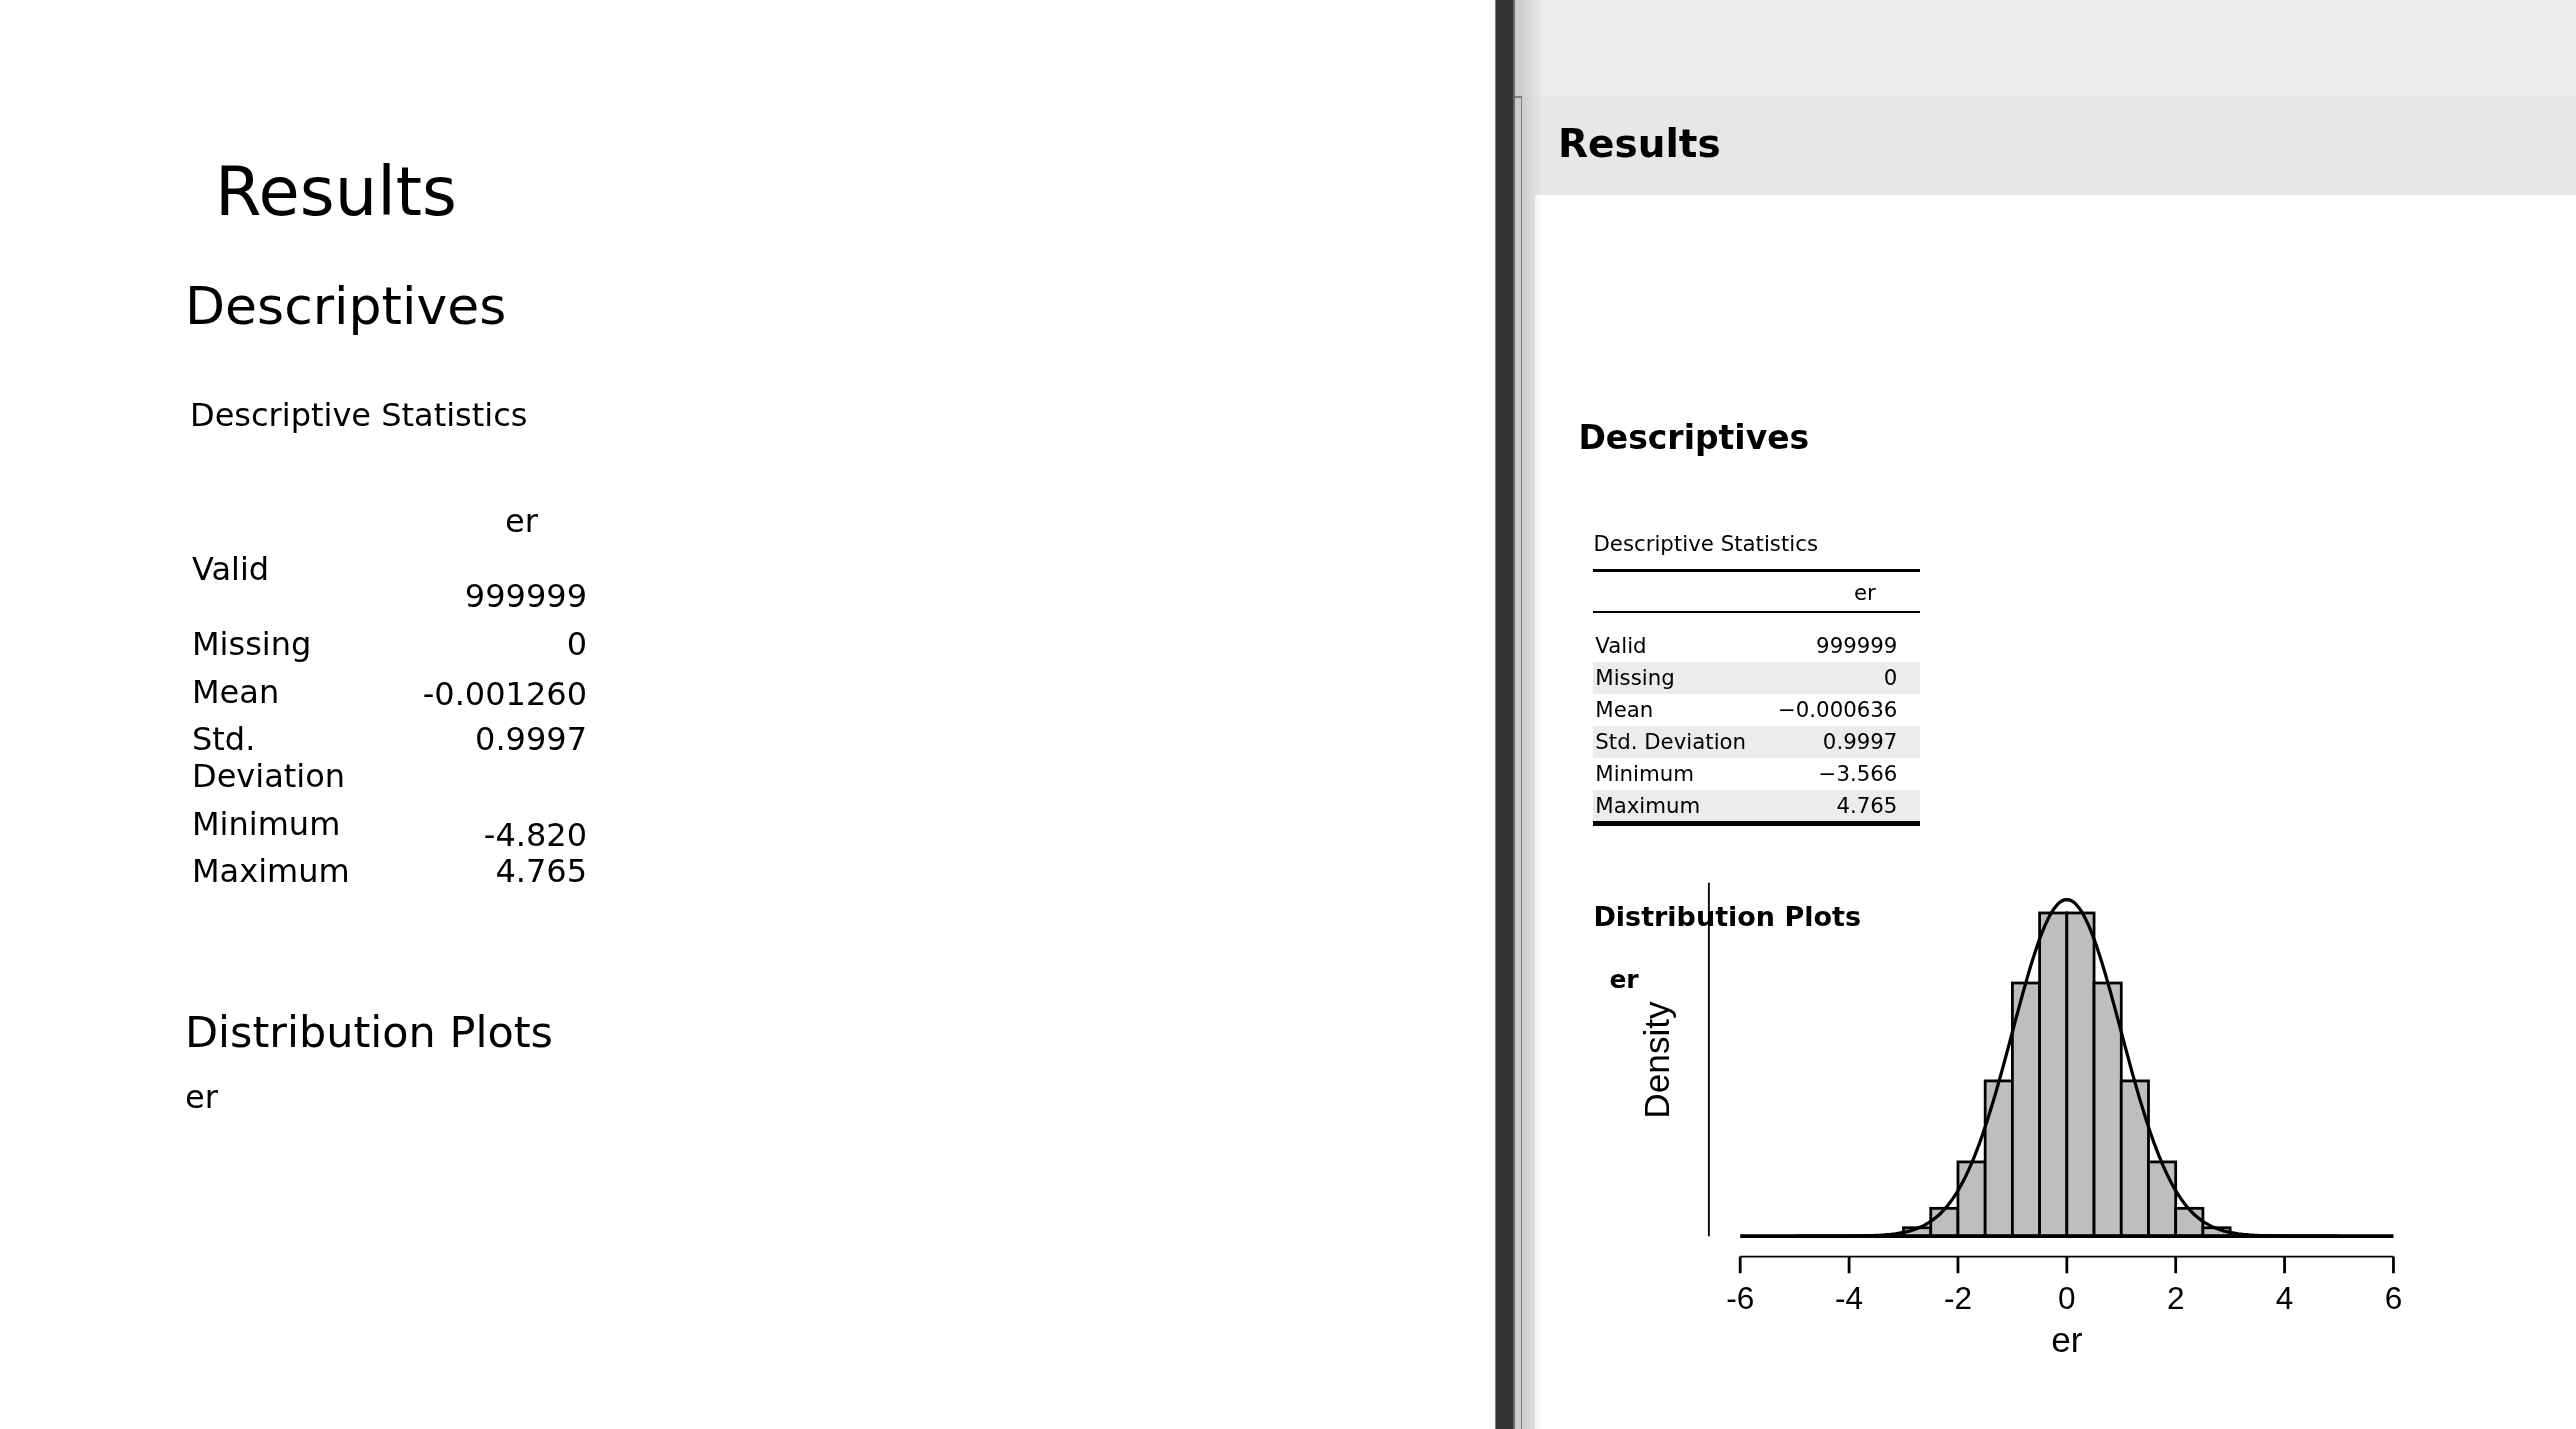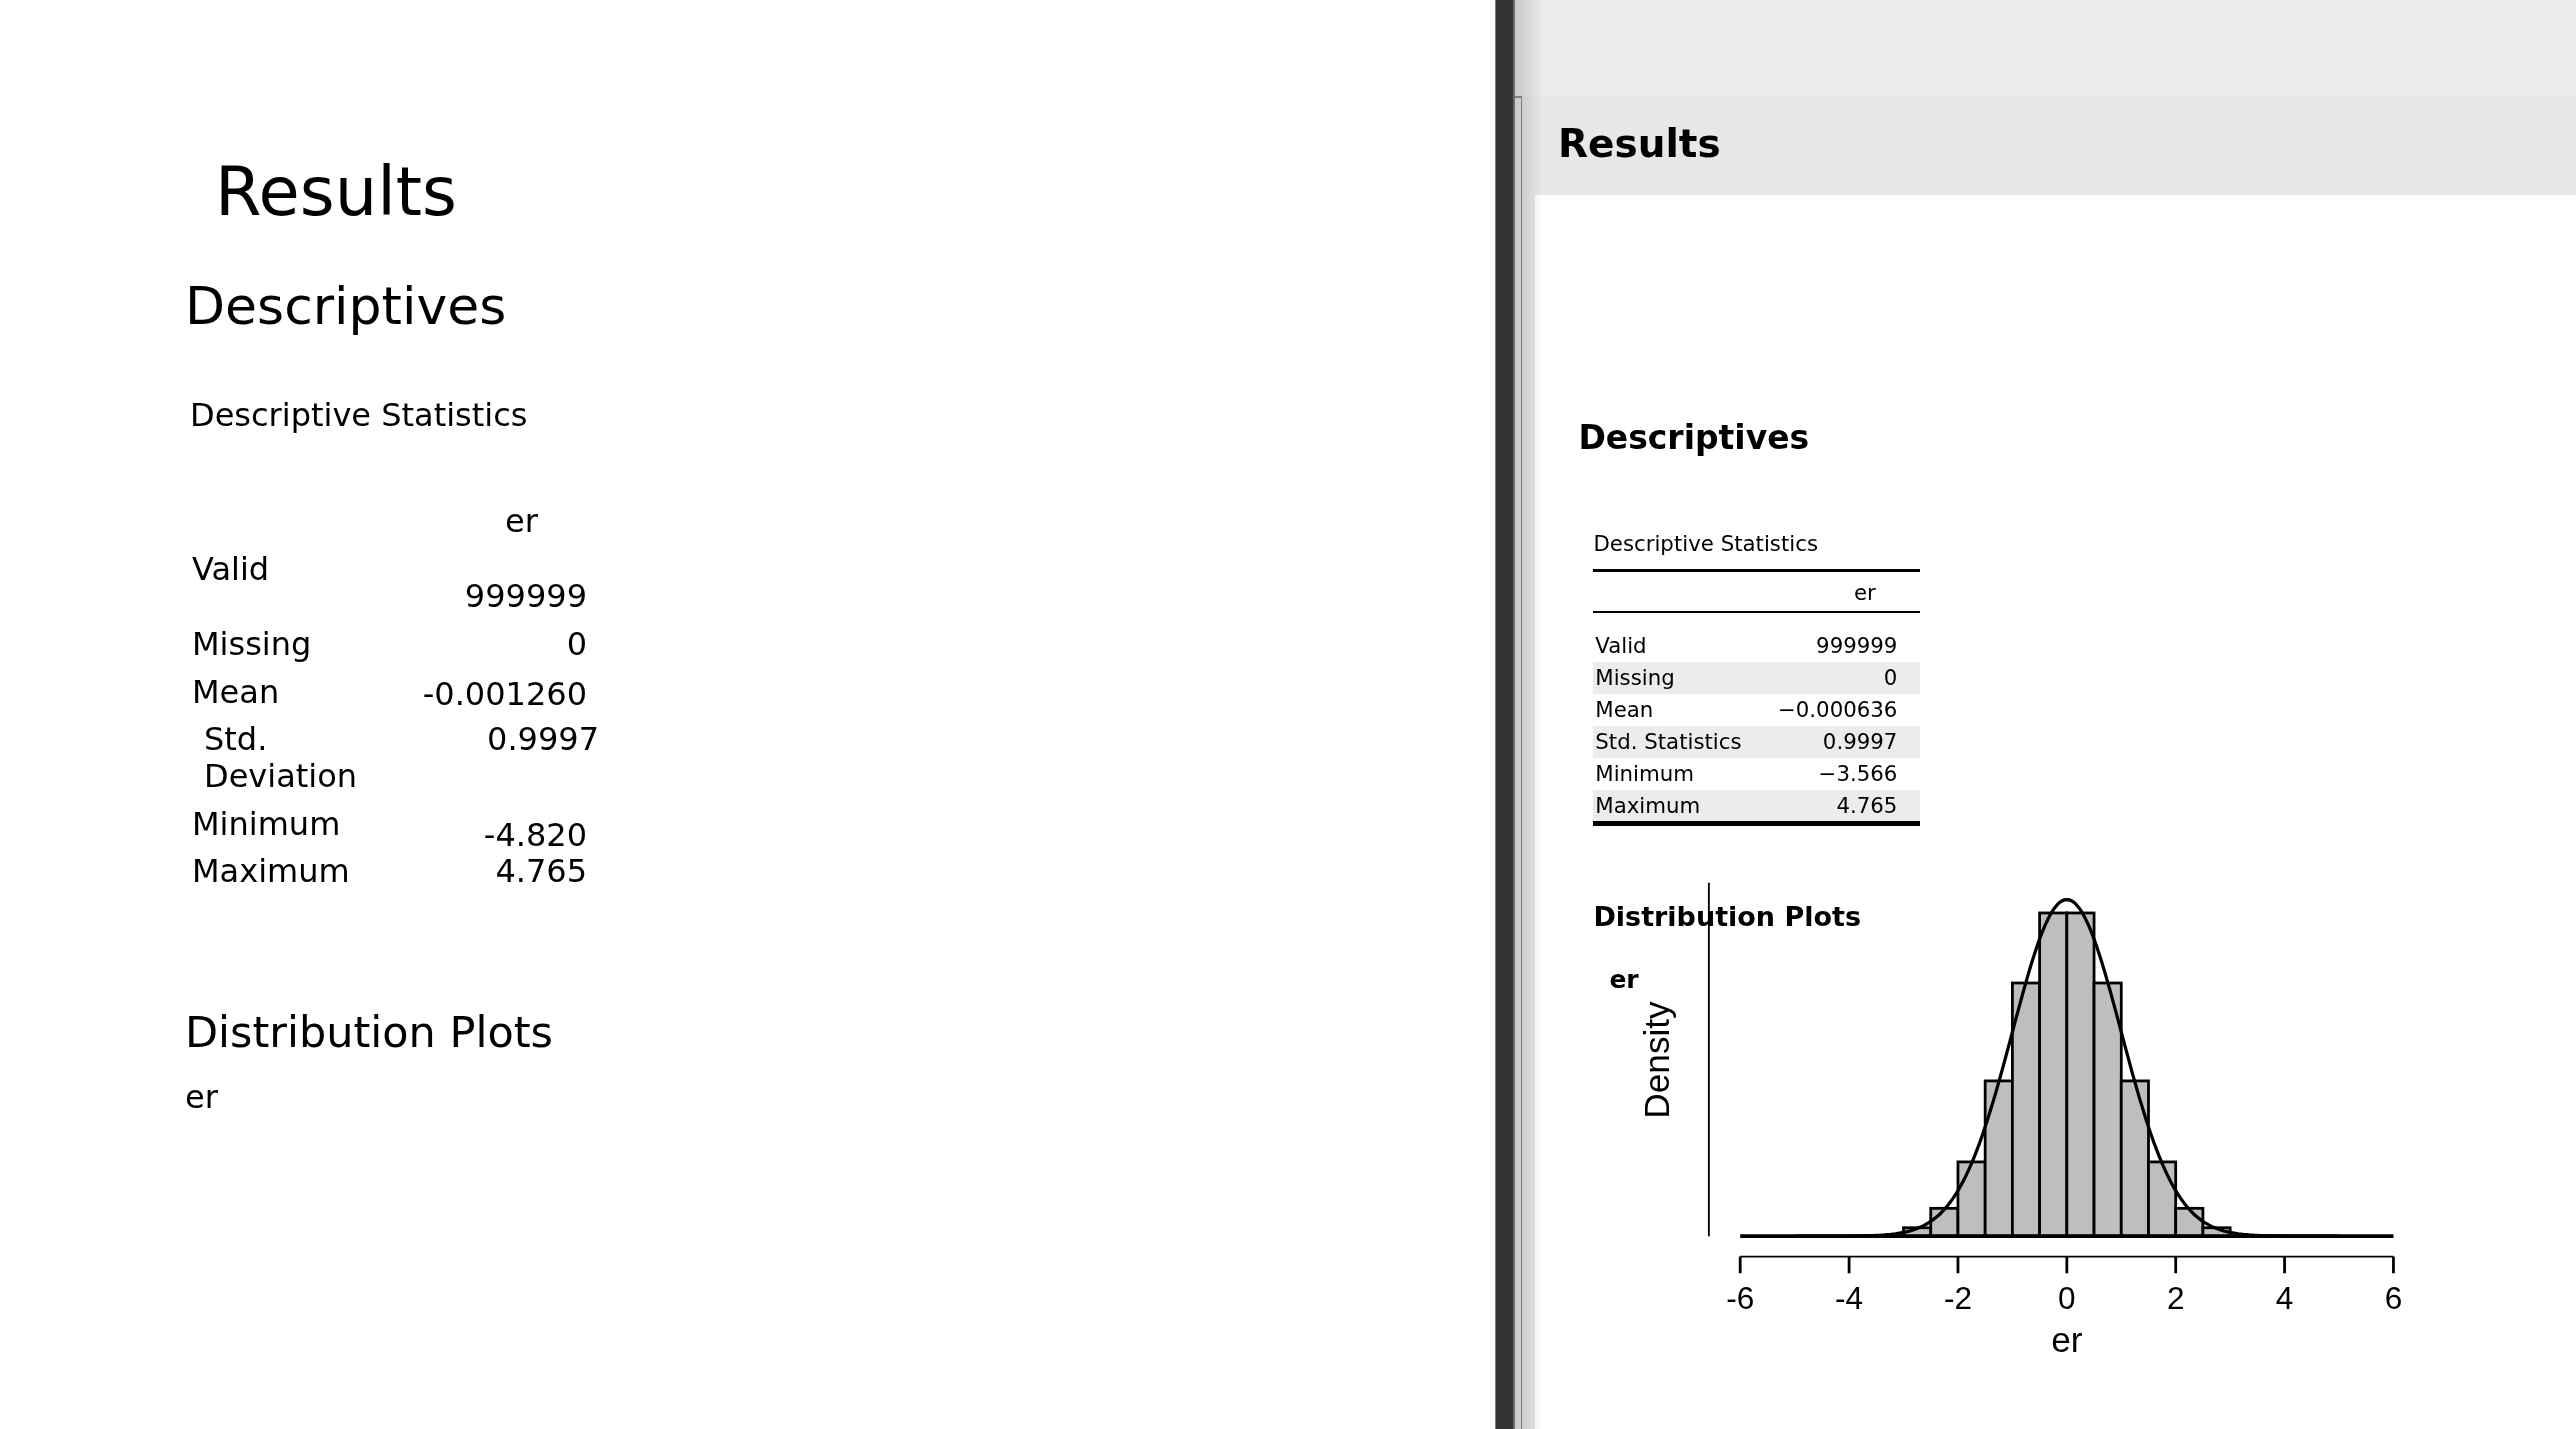--- a/index.html
+++ b/index.html
@@ -63,21 +63,21 @@
     <span class="val" style="top:27px;">999999</span>
   </div>
   <div class="l-row" style="top:626px;height:37px;">
     <span class="lab">Missing</span>
     <span class="val" style="top:0;">0</span>
   </div>
   <div class="l-row" style="top:674px;height:37px;">
     <span class="lab">Mean</span>
     <span class="val" style="top:2px;">-0.001260</span>
   </div>
-  <div class="l-row" style="top:721px;height:74px;margin-left:12px;">
+  <div class="l-row" style="top:721px;height:74px;">
     <span class="lab">Std.</span>
     <span class="lab" style="top:37px;">Deviation</span>
     <span class="val" style="top:0;">0.9997</span>
   </div>
   <div class="l-row" style="top:806px;height:37px;">
     <span class="lab">Minimum</span>
     <span class="val" style="top:11px;">-4.820</span>
   </div>
   <div class="l-row" style="top:853px;height:37px;">
     <span class="lab">Maximum</span>
@@ -113,21 +113,21 @@
         </div>
         <div class="r-row alt">
           <span class="lab">Missing</span>
           <span class="val">0</span>
         </div>
         <div class="r-row">
           <span class="lab">Mean</span>
           <span class="val">−0.000636</span>
         </div>
         <div class="r-row alt">
-          <span class="lab">Std. Statistics</span>
+          <span class="lab">Std. Deviation</span>
           <span class="val">0.9997</span>
         </div>
         <div class="r-row">
           <span class="lab">Minimum</span>
           <span class="val">−3.566</span>
         </div>
         <div class="r-row alt">
           <span class="lab">Maximum</span>
           <span class="val">4.765</span>
         </div>

